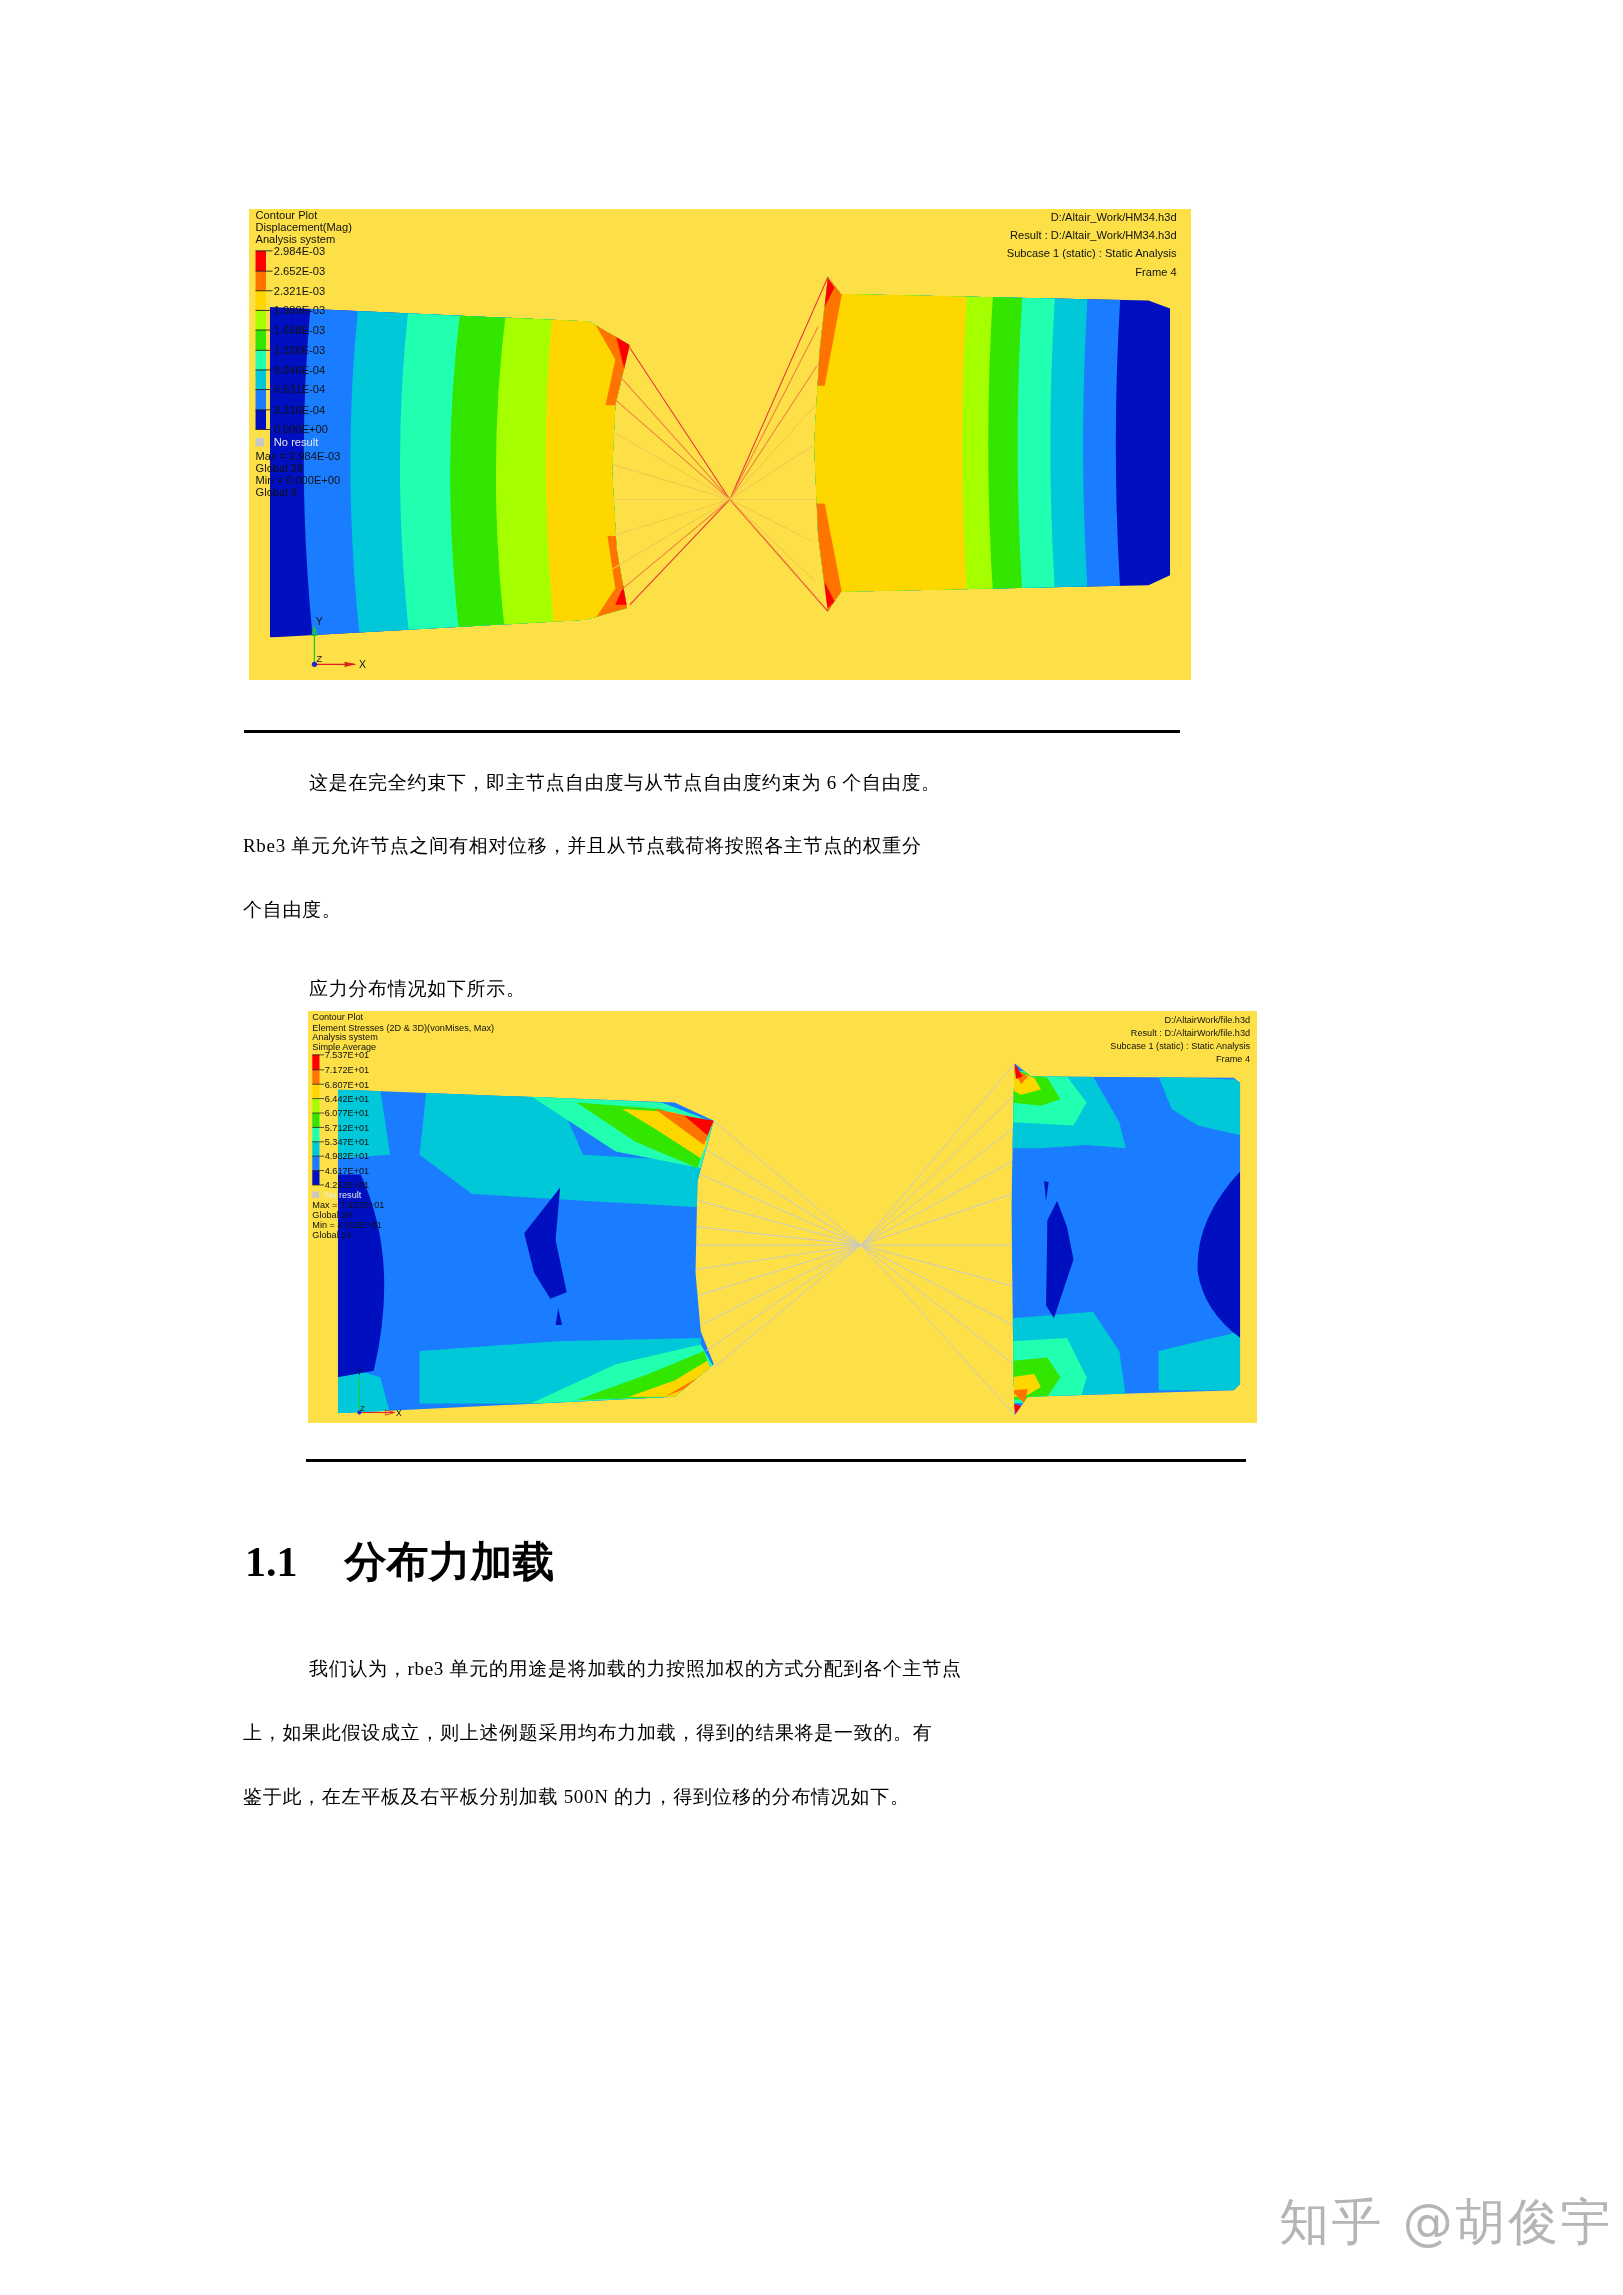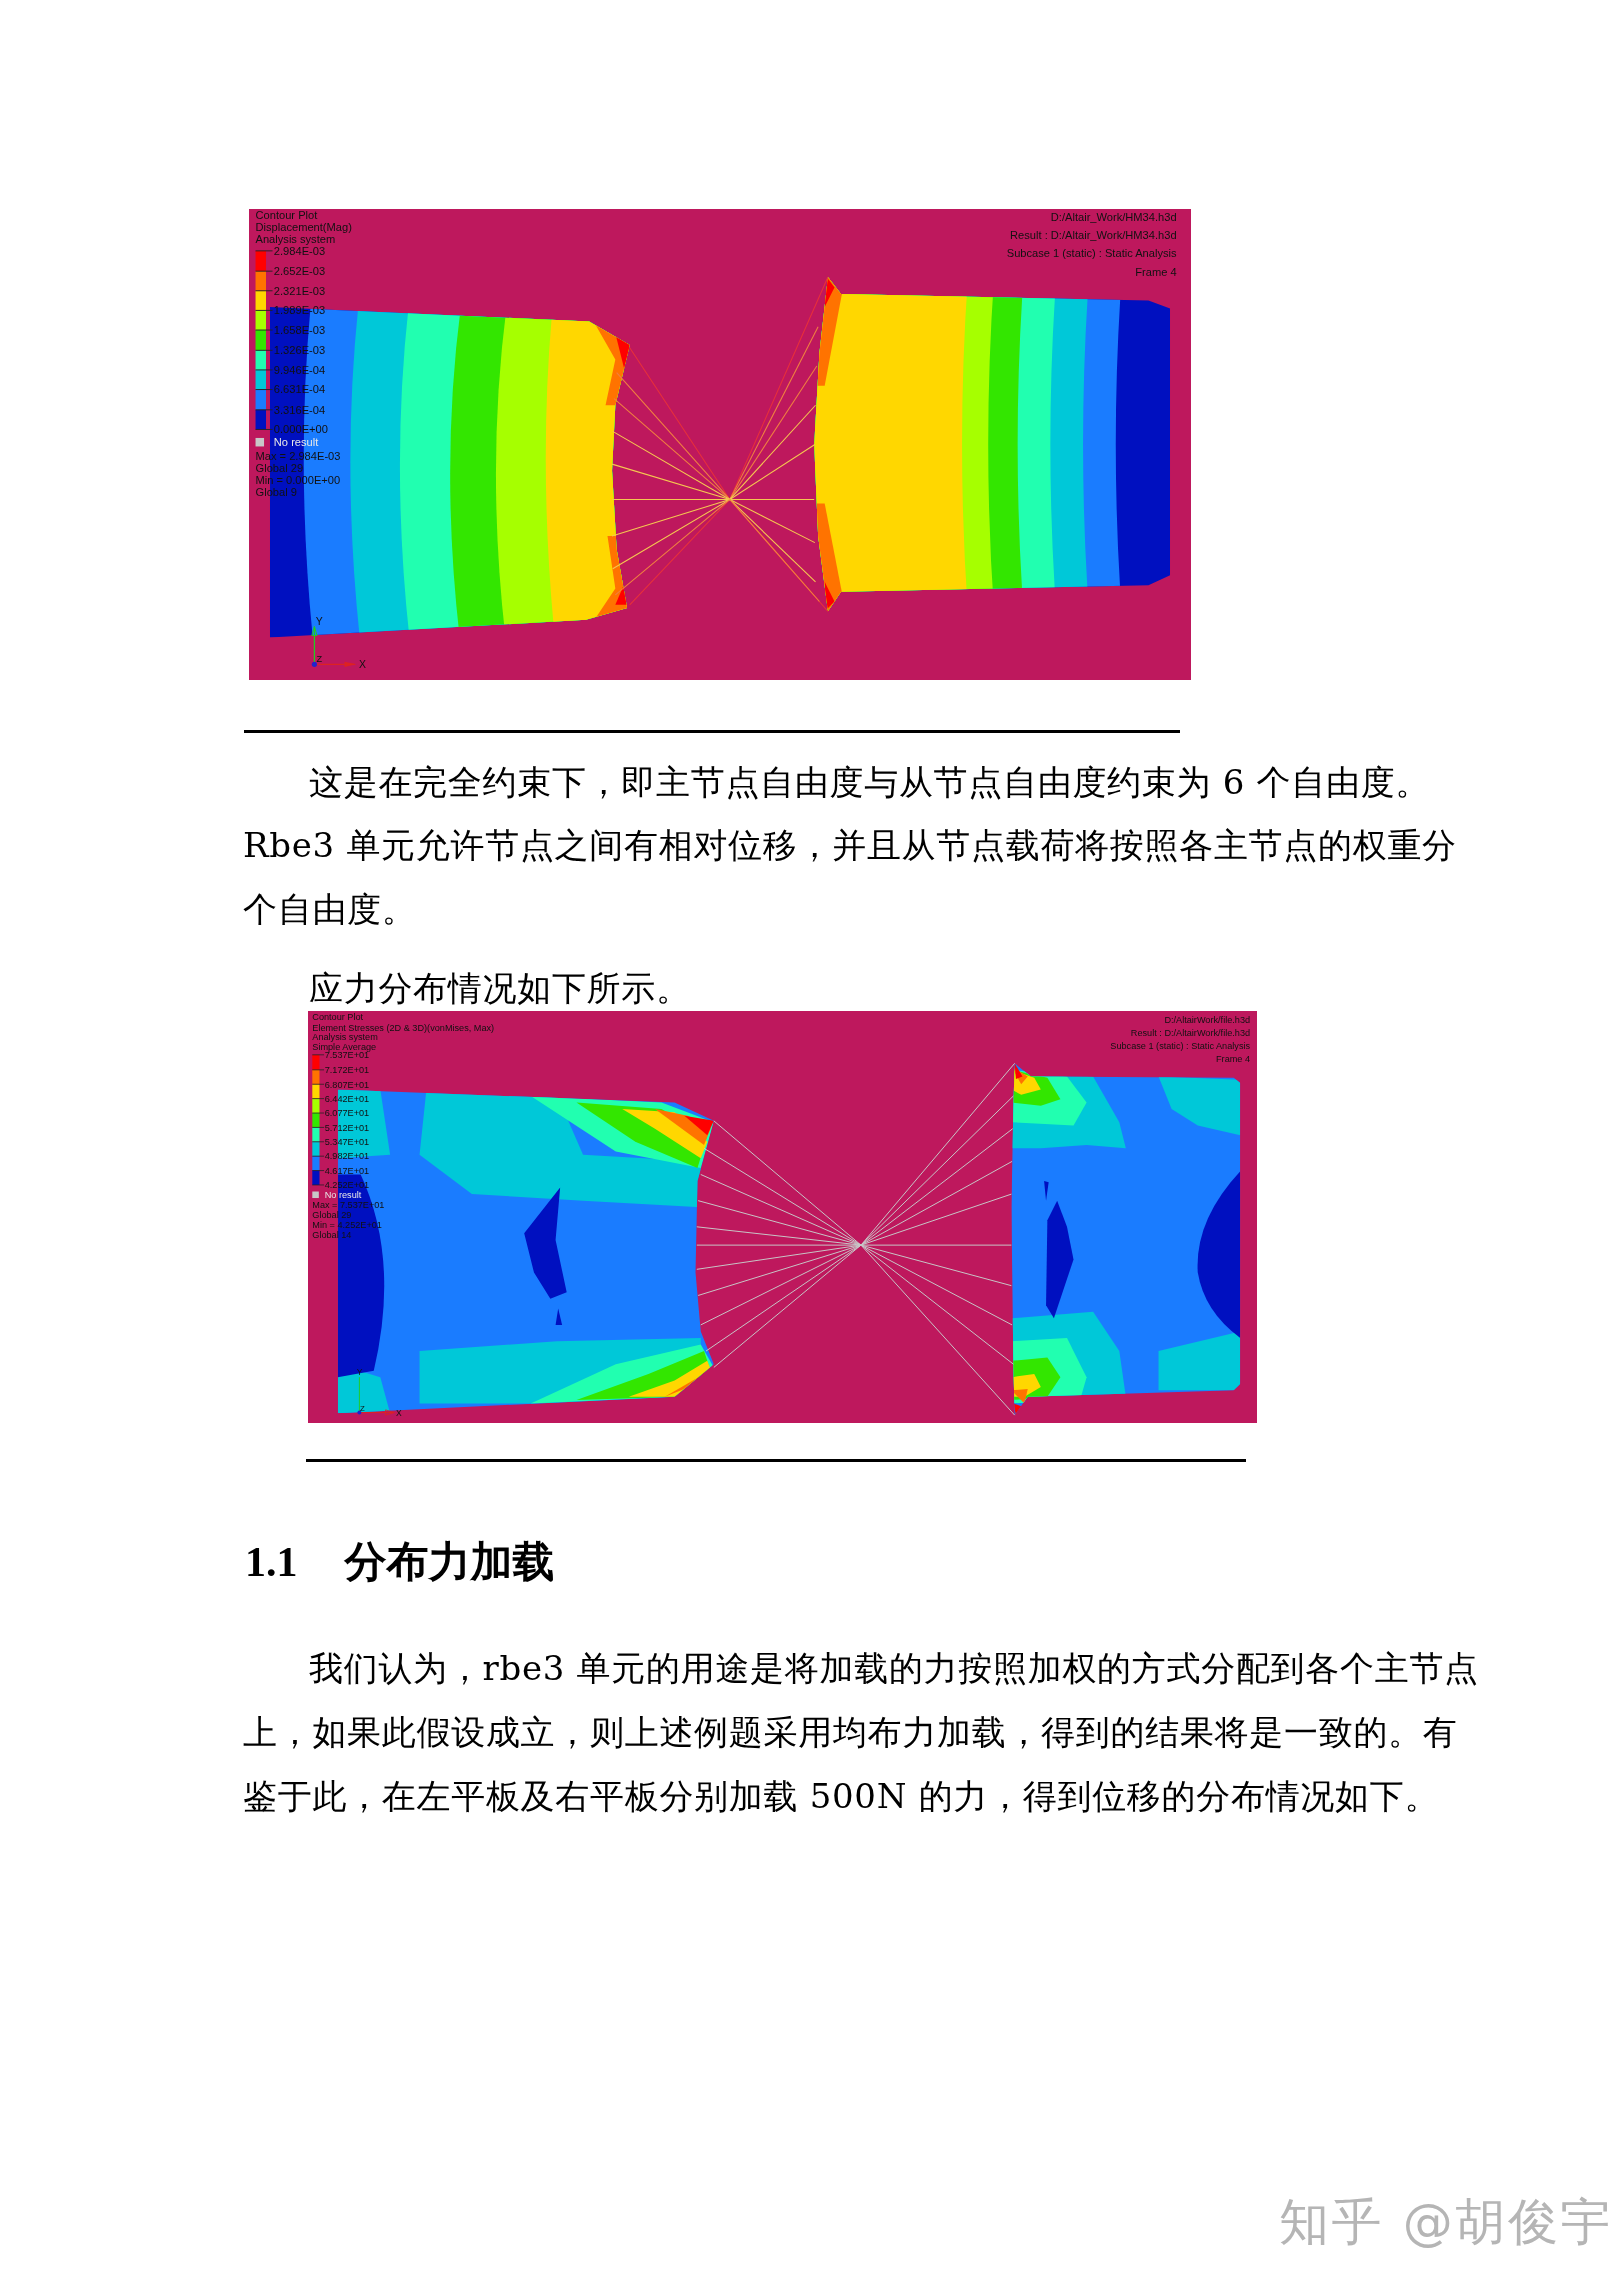--- a/index.html
+++ b/index.html
@@ -1,23 +1,23 @@
 <!DOCTYPE html>
 <html style="font-size:10.5px"><head>
 <meta charset="utf-8">
 <style>
   html, body { margin:0; padding:0; background:#ffffff; }
   body { width:1623px; height:2295px; position:relative; overflow:hidden;
          font-family:"DejaVu Serif","Liberation Serif", serif; color:#000; }
-  .fig { position:absolute; background:#be185d; }
+  .fig { position:absolute; background:#fde047; }
   .fig svg { display:block; }
   .legend-text { font-family:"Liberation Sans","DejaVu Sans",sans-serif; fill:#111; }
   .info-text { font-family:"Liberation Sans","DejaVu Sans",sans-serif; fill:#111; }
   .divider { position:absolute; height:3.3px; background:#000; }
-  .para-line { position:absolute; font-size:34px; line-height:37px; white-space:nowrap; letter-spacing:0.7px; }
+  .para-line { position:absolute; font-size:19px; line-height:37px; white-space:nowrap; letter-spacing:0.7px;font-family:Liberation Serif, serif; }
   .heading { position:absolute; font-size:42px; font-weight:bold; white-space:nowrap; }
   .heading .num { font-family:"Liberation Serif","DejaVu Serif",serif; }
   .heading .txt { margin-left:47px;margin-top:32px; }
   .watermark { position:absolute; font-family:"DejaVu Sans","Liberation Sans",sans-serif; font-size:50px; color:#b5b5b5; white-space:nowrap; letter-spacing:2.6px; }
 </style>
 </head>
 <body>
 
 <div class="fig" style="left:249px; top:209px; width:942px; height:471px;">
   <svg width="942" height="471" viewBox="0 0 1440 720">

